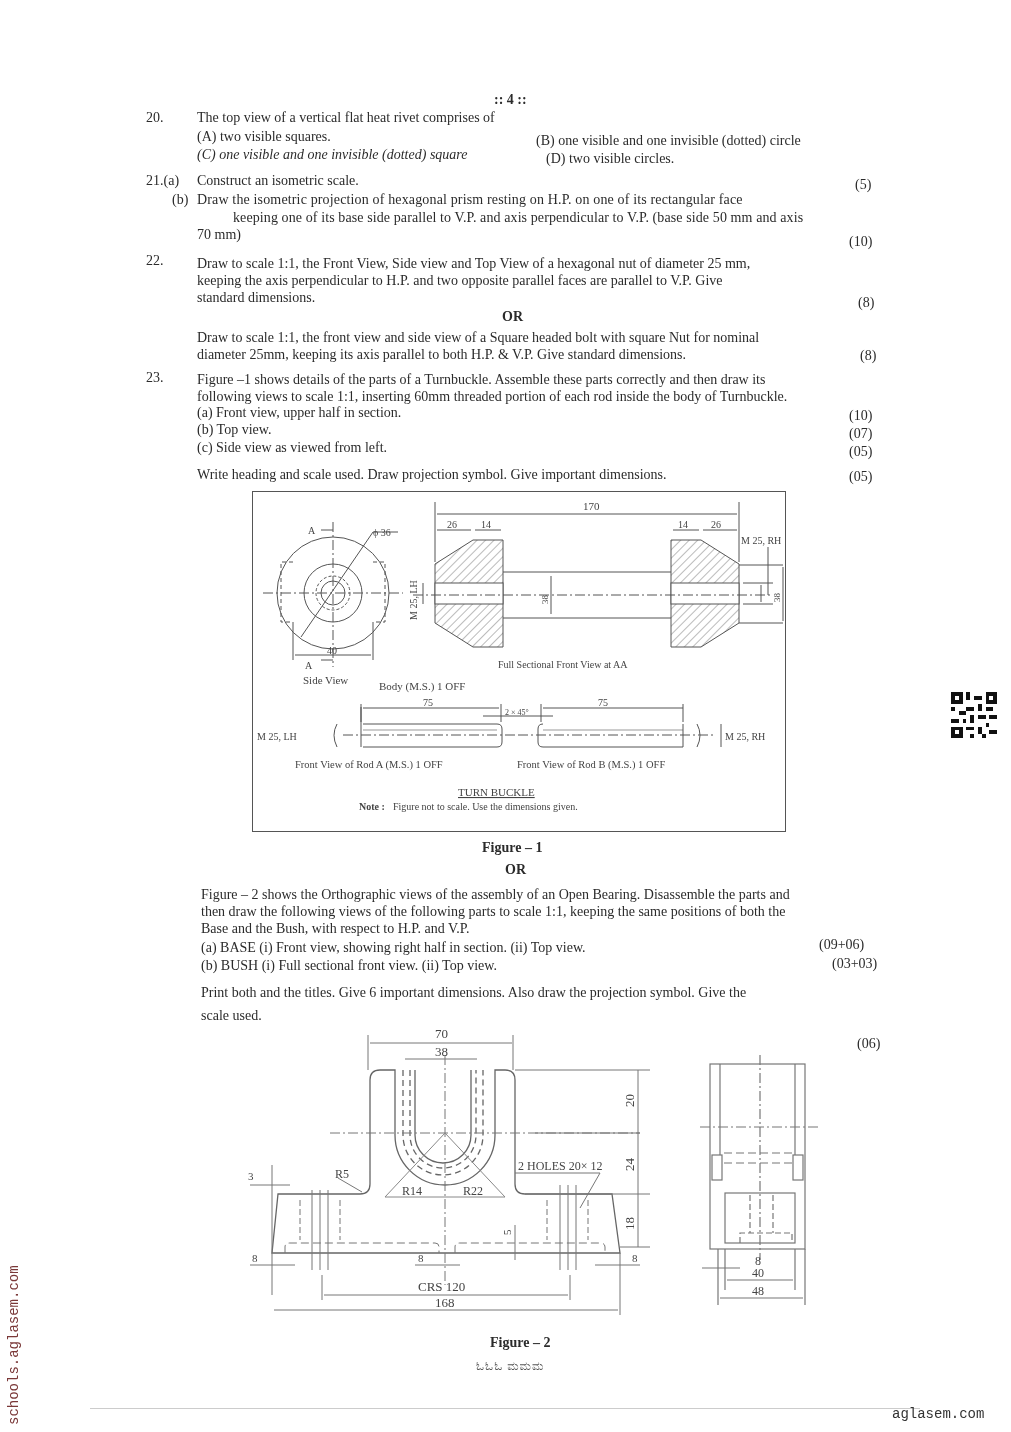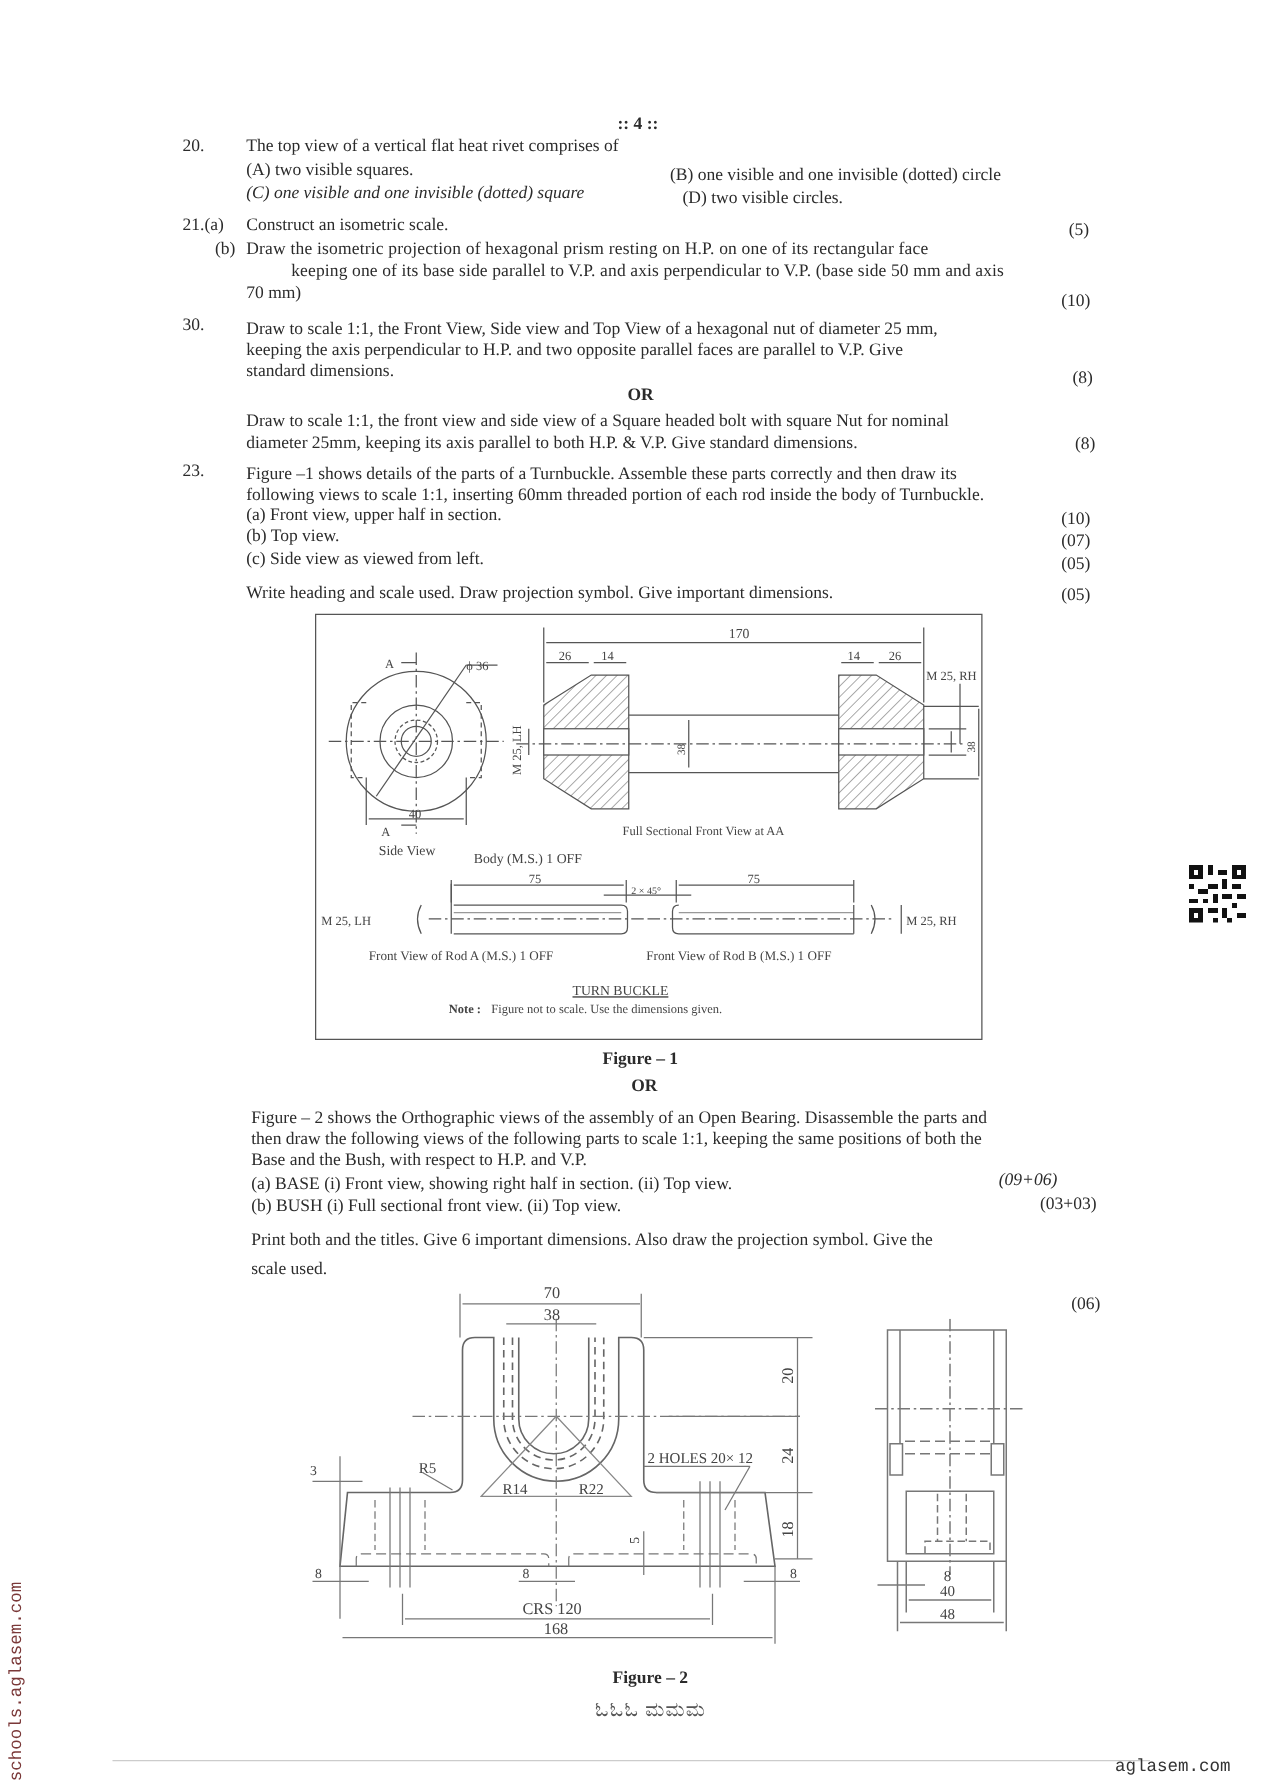--- a/index.html
+++ b/index.html
@@ -7,21 +7,21 @@
   body { position:relative; font-family:"Liberation Serif", "DejaVu Serif", serif; color:#2a2a2a; }
   .abs { position:absolute; }
   .txt { font-size:14px; line-height:16px; white-space:nowrap; color:#2b2b2b; }
   .bold { font-weight:bold; }
   .pageno { font-weight:bold; font-size:14px; }
   .fig-box { border:1.5px solid #555; background:#fff; }
   svg text { font-family:"Liberation Serif", serif; fill:#444; }
   .mono { font-family:"Liberation Mono", "DejaVu Sans Mono", monospace; color:#7a3838; }
   .watermark-bottom { font-family:"Liberation Mono", monospace; font-size:14px; color:#333; }
   .rule { background:#ccc; height:1px; }
-  .kan { font-size:16px; color:#555; letter-spacing:1px; }
+  .kan { font-size:12px; color:#555; letter-spacing:1px; }
 </style>
 </head>
 <body>
 
 <div class="abs txt pageno" style="left:494px; top:92px;">:: 4 ::</div>
 
 <div class="abs txt" style="left:146px; top:110px;">20.</div>
 <div class="abs txt" style="left:197px; top:110px;">The top view of a vertical flat heat rivet comprises of</div>
 <div class="abs txt" style="left:197px; top:129px;">(A) two visible squares.</div>
 <div class="abs txt" style="left:536px; top:133px;">(B) one visible and one invisible (dotted) circle</div>
@@ -30,21 +30,21 @@
 
 <div class="abs txt" style="left:146px; top:173px;">21.(a)</div>
 <div class="abs txt" style="left:197px; top:173px;">Construct an isometric scale.</div>
 <div class="abs txt" style="left:855px; top:177px;">(5)</div>
 <div class="abs txt" style="left:172px; top:192px;">(b)</div>
 <div class="abs txt" style="left:197px; top:192px; letter-spacing:0.15px;">Draw the isometric projection of hexagonal prism resting on H.P. on one of its rectangular face</div>
 <div class="abs txt" style="left:197px; top:210px; letter-spacing:0.1px;margin-left:36px;">keeping one of its base side parallel to V.P. and axis perpendicular to V.P. (base side 50 mm and axis</div>
 <div class="abs txt" style="left:197px; top:227px;">70 mm)</div>
 <div class="abs txt" style="left:849px; top:234px;">(10)</div>
 
-<div class="abs txt" style="left:146px; top:253px;">30.</div>
+<div class="abs txt" style="left:146px; top:253px;">22.</div>
 <div class="abs txt" style="left:197px; top:256px;">Draw to scale 1:1, the Front View, Side view and Top View of a hexagonal nut of diameter 25 mm,</div>
 <div class="abs txt" style="left:197px; top:273px;">keeping the axis perpendicular to H.P. and two opposite parallel faces are parallel to V.P. Give</div>
 <div class="abs txt" style="left:197px; top:290px;">standard dimensions.</div>
 <div class="abs txt" style="left:858px; top:295px;">(8)</div>
 <div class="abs txt bold" style="left:502px; top:309px;">OR</div>
 <div class="abs txt" style="left:197px; top:330px;">Draw to scale 1:1, the front view and side view of a Square headed bolt with square Nut for nominal</div>
 <div class="abs txt" style="left:197px; top:347px;">diameter 25mm, keeping its axis parallel to both H.P. &amp; V.P. Give standard dimensions.</div>
 <div class="abs txt" style="left:860px; top:348px;">(8)</div>
 
 <div class="abs txt" style="left:146px; top:370px;">23.</div>
@@ -177,21 +177,21 @@
   </svg>
 </div>
 
 <div class="abs txt bold" style="left:482px; top:840px;">Figure – 1</div>
 <div class="abs txt bold" style="left:505px; top:862px;">OR</div>
 
 <div class="abs txt" style="left:201px; top:887px;">Figure – 2 shows the Orthographic views of the assembly of an Open Bearing. Disassemble the parts and</div>
 <div class="abs txt" style="left:201px; top:904px;">then draw the following views of the following parts to scale 1:1, keeping the same positions of both the</div>
 <div class="abs txt" style="left:201px; top:921px;">Base and the Bush, with respect to H.P. and V.P.</div>
 <div class="abs txt" style="left:201px; top:940px;">(a) BASE (i) Front view, showing right half in section. (ii) Top view.</div>
-<div class="abs txt" style="left:799px; top:937px;font-style:italic;">(09+06)</div>
+<div class="abs txt" style="left:819px; top:937px;">(09+06)</div>
 <div class="abs txt" style="left:201px; top:958px;">(b) BUSH (i) Full sectional front view. (ii) Top view.</div>
 <div class="abs txt" style="left:832px; top:956px;">(03+03)</div>
 <div class="abs txt" style="left:201px; top:985px;">Print both and the titles. Give 6 important dimensions. Also draw the projection symbol. Give the</div>
 <div class="abs txt" style="left:201px; top:1008px;">scale used.</div>
 <div class="abs txt" style="left:857px; top:1036px;">(06)</div>
 
 <div class="abs" style="left:240px; top:1025px; width:420px; height:310px;">
   <svg width="420" height="310" viewBox="0 0 420 310" xmlns="http://www.w3.org/2000/svg">
     <g stroke="#666" stroke-width="1.3" fill="none">
 

